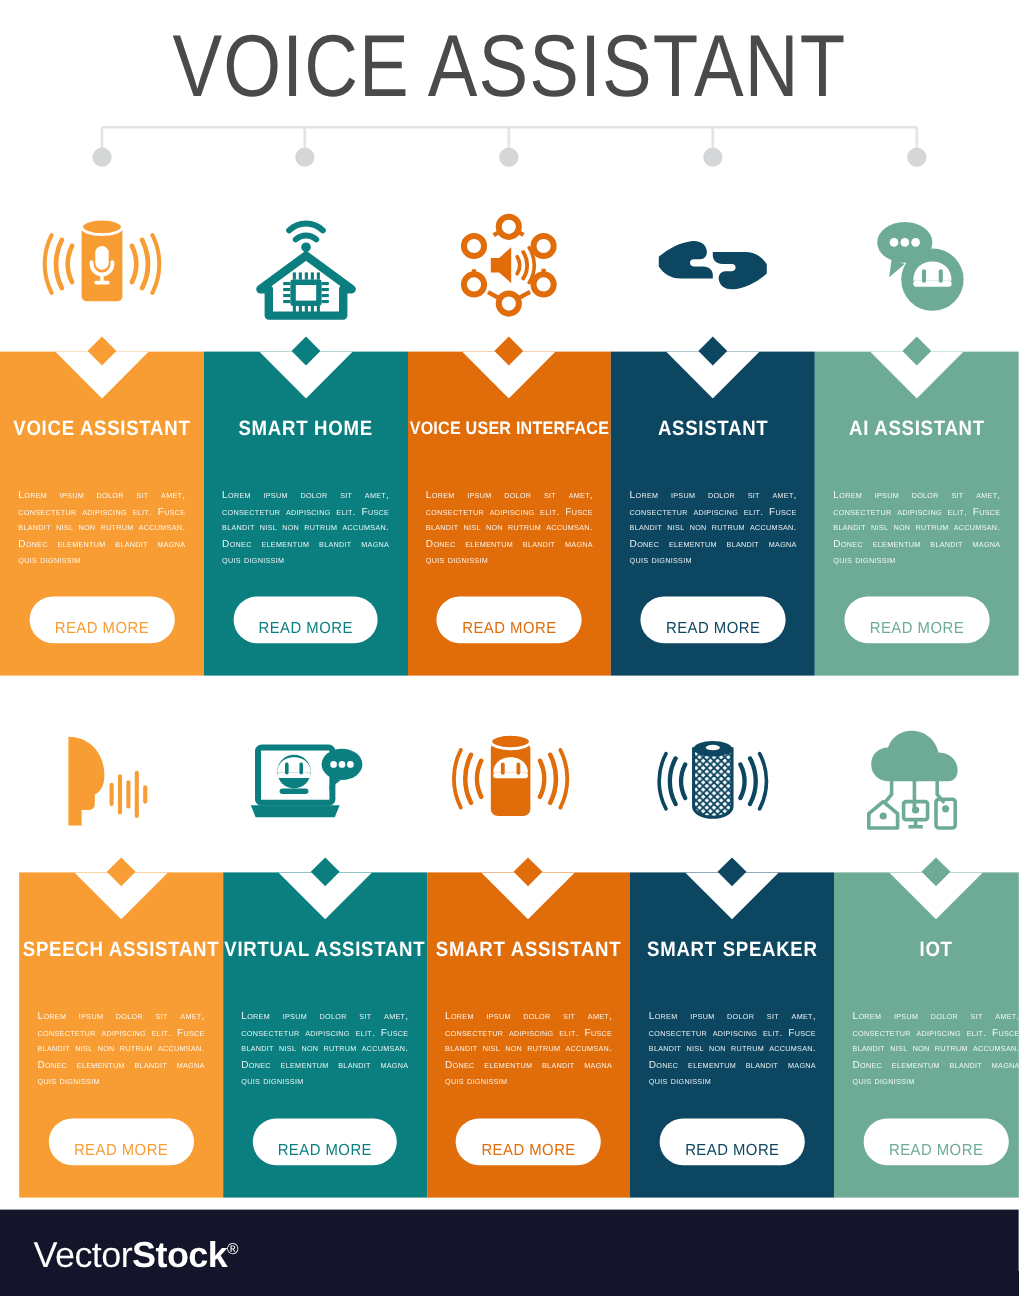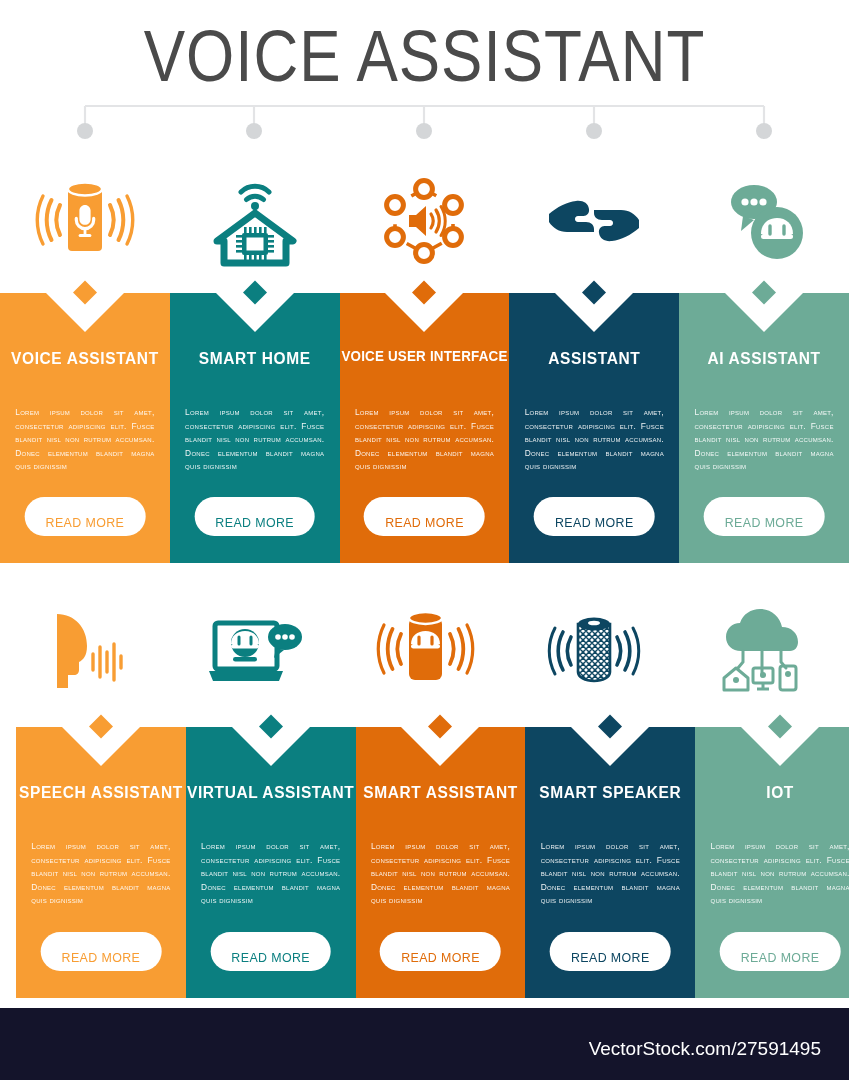--- a/index.html
+++ b/index.html
@@ -476,16 +476,16 @@
       <div class="diamond" style="background:#6dab97"></div>
       <div class="card-title">IOT</div>
       <div class="card-body">Lorem ipsum dolor sit amet, consectetur adipiscing elit. Fusce blandit nisl non rutrum accumsan. Donec elementum blandit magna quis dignissim</div>
       <div class="readmore" style="color:#6dab97">
           <span>READ MORE</span>
         </div>
     </div>
   </div>
 
   <div class="footer">
-    <div class="vs-url">VectorStock.com/27591495</div>
+    <div class="vs-logo"><span class="light">Vector</span><span class="bold">Stock</span><span class="reg">®</span></div>
   </div>
 
 </div>
 
 </body></html>

